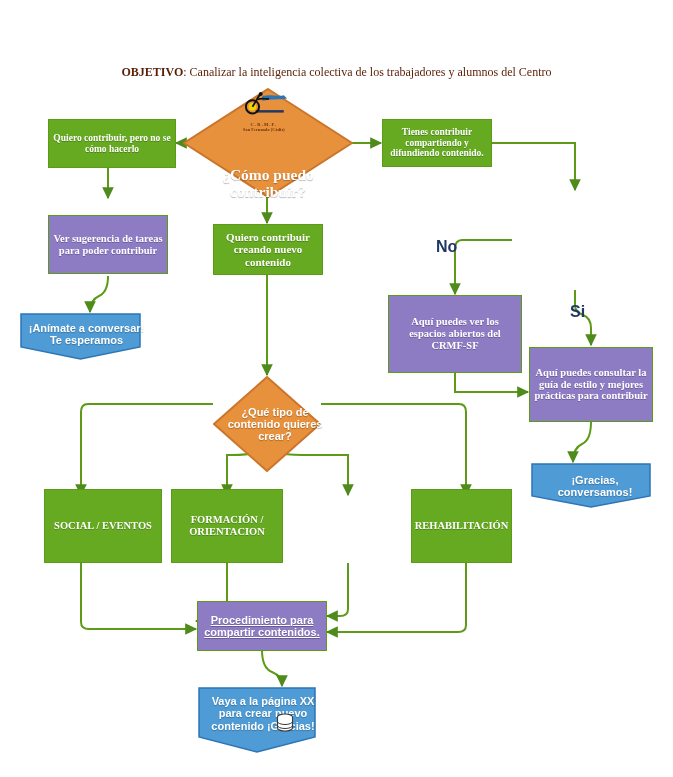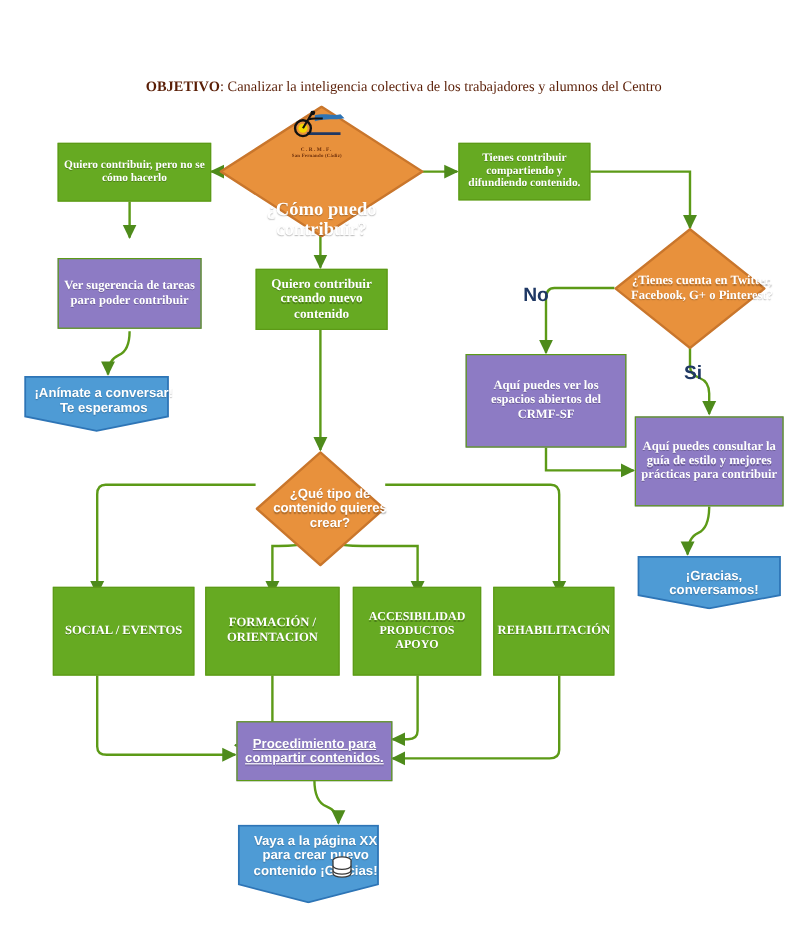--- a/index.html
+++ b/index.html
@@ -195,26 +195,20 @@
   </div>
 
   <div class="node box green" style="left:213px;top:224px;width:110px;height:51px;">
     <span class="lbl" style="font-size:11px;">Quiero contribuir creando nuevo contenido</span>
   </div>
 
   <div class="node box green" style="left:382px;top:119px;width:110px;height:48px;">
     <span class="lbl" style="font-size:9.5px;">Tienes contribuir compartiendo y difundiendo contenido.</span>
   </div>
 
-  <div class="diamond" style="left:512px;top:190px;width:126px;height:101px;">
-    <svg class="shape" viewBox="0 0 126 101" preserveAspectRatio="none">
-      <polygon points="63,1 125,50.5 63,100 1,50.5" fill="#E8913C" stroke="#C9762C" stroke-width="2"></polygon>
-    </svg>
-    <div class="dlabel" style="font-size:10.5px;padding:0 10px;">¿Tienes cuenta en Twitter, Facebook, G+ o Pinterest?</div>
-  </div>
 
   <div class="edge-label" style="left:436px;top:238px;">No</div>
   <div class="edge-label" style="left:570px;top:303px;">Si</div>
 
   <div class="node box purple" style="left:388px;top:295px;width:134px;height:78px;">
     <span class="lbl" style="font-size:10.5px;">Aquí puedes ver los espacios abiertos del CRMF-SF</span>
   </div>
 
   <div class="node box purple" style="left:529px;top:347px;width:124px;height:75px;">
     <span class="lbl" style="font-size:10.5px;">Aquí puedes consultar la guía de estilo y mejores prácticas para contribuir</span>
@@ -235,23 +229,20 @@
   </div>
 
   <div class="node box green" style="left:44px;top:489px;width:118px;height:74px;">
     <span class="lbl" style="font-size:10.5px;">SOCIAL / EVENTOS</span>
   </div>
 
   <div class="node box green" style="left:171px;top:489px;width:112px;height:74px;">
     <span class="lbl" style="font-size:10.5px;">FORMACIÓN / ORIENTACION</span>
   </div>
 
-  <div class="node box green" style="left:294px;top:489px;width:107px;height:74px;">
-    <span class="lbl" style="font-size:10px;">ACCESIBILIDAD PRODUCTOS APOYO</span>
-  </div>
 
   <div class="node box green" style="left:411px;top:489px;width:101px;height:74px;">
     <span class="lbl" style="font-size:10.5px;">REHABILITACIÓN</span>
   </div>
 
   <div class="node box purple" style="left:197px;top:601px;width:130px;height:50px;">
     <span class="lbl link" style="font-size:11px;font-family:'Liberation Sans',sans-serif;">Procedimiento para compartir contenidos.</span>
   </div>
 
   <div class="banner" style="left:198px;top:687px;width:118px;height:66px;">

